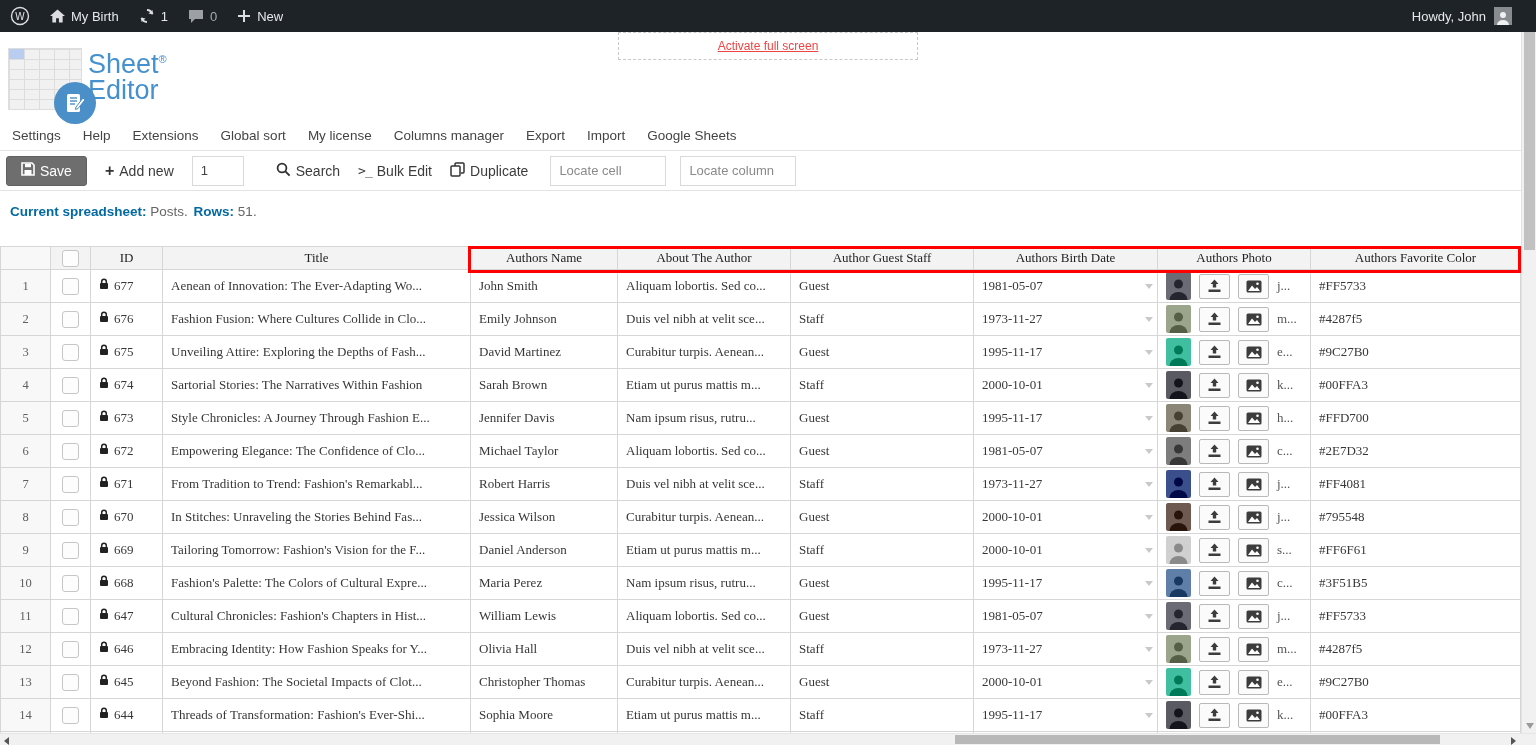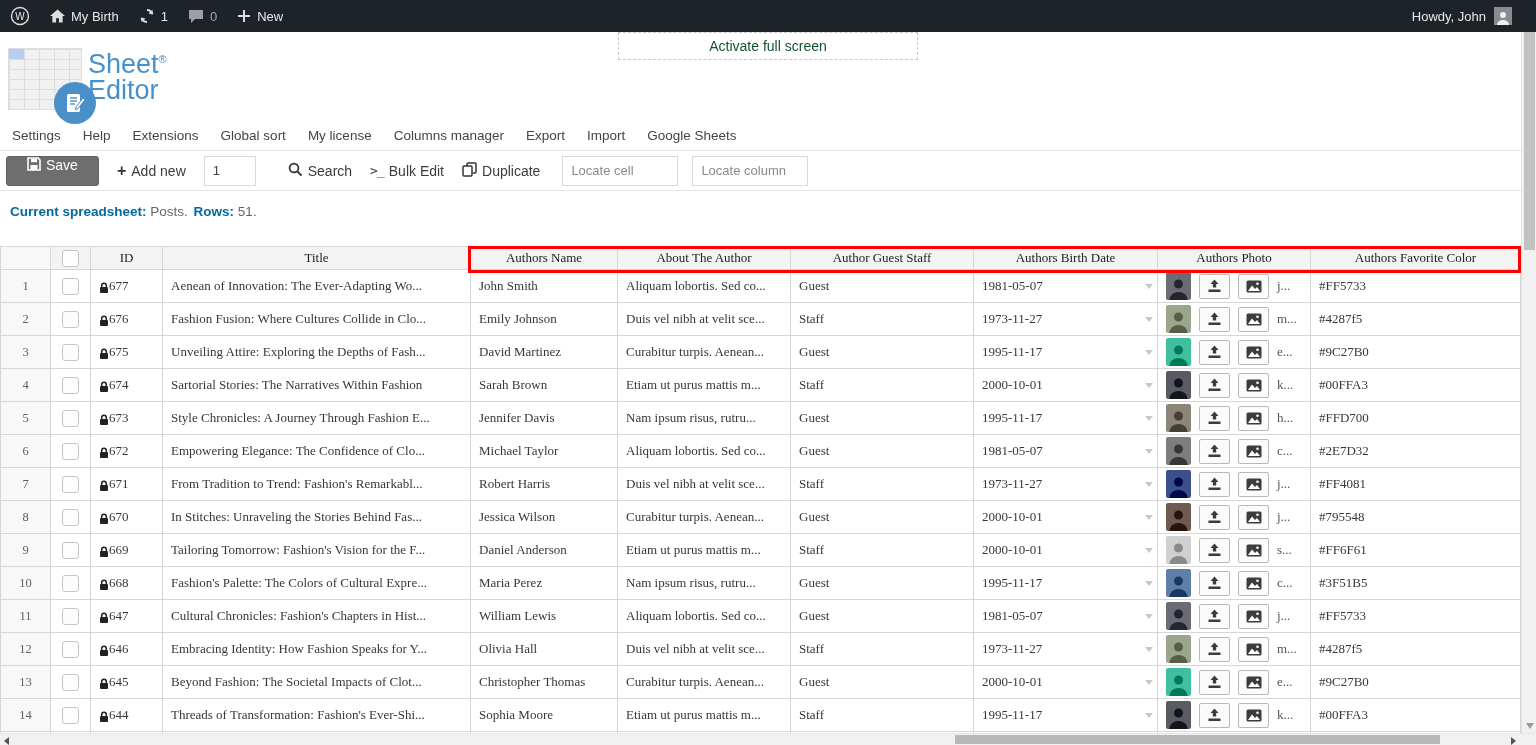--- a/index.html
+++ b/index.html
@@ -12,21 +12,21 @@
     font-size:13px; z-index:50; }
   .ab-item { display:flex; align-items:center; gap:6px; padding:0 10px; height:32px; cursor:pointer; }
   .ab-item svg { display:block; }
   .ab-count-muted { color:#a7aaad; }
   .ab-right { margin-left:auto; display:flex; align-items:center; gap:8px; padding-right:24px; }
   .ab-avatar { width:18px; height:18px; background:#888c90; display:flex; align-items:flex-end; justify-content:center; overflow:hidden; }
 
   
   .fullscreen-box { position:absolute; left:618px; top:32px; width:300px; height:28px;
     border:1px dashed #c9c9c9; background:#fff; display:flex; align-items:center; justify-content:center; }
-  .fullscreen-box a { color:#14532d; font-size:14px; cursor:pointer; }
+  .fullscreen-box a { color:#ef4444; font-size:12px; text-decoration:underline; cursor:pointer; }
 
   
   .logo { position:absolute; left:8px; top:46px; width:200px; height:72px; }
   .logo-grid { position:absolute; left:0; top:2px; width:74px; height:62px;
     background:#f1f1f1; border:1px solid #ddd;
     background-image:linear-gradient(#ddd 1px,transparent 1px),linear-gradient(90deg,#ddd 1px,transparent 1px);
     background-size:15px 10px; }
   .logo-grid .sel { position:absolute; left:0; top:0; width:15px; height:10px; background:#b9cdf1; }
   .logo-text { position:absolute; left:80px; top:0; color:#4591cd; font-weight:normal; line-height:26px; font-size:27px; letter-spacing:0; }
   .logo-text sup { font-size:11px; }
@@ -34,22 +34,22 @@
     background:#4a8fc7; display:flex; align-items:center; justify-content:center; }
 
   
   .plugin-menu { position:absolute; left:12px; top:128px; display:flex; gap:22px; font-size:13.5px; color:#444; }
   .plugin-menu a { color:#444; cursor:pointer; text-decoration:none; }
 
   
   .toolbar { position:absolute; left:0; top:150px; width:1522px; height:41px;
     border-top:1px solid #e3e3e3; border-bottom:1px solid #e3e3e3;
     display:flex; align-items:center; gap:18px; padding:0 6px; font-size:14px; color:#444; }
-  .btn-save { display:flex; gap:5px; background:#6e6e6e; color:#fff;
-    border:1px solid #616161; border-radius:3px; height:30px; padding:0 20px; font-size:14px; cursor:pointer; }
+  .btn-save { display:flex; align-items:center; gap:5px; background:#6e6e6e; color:#fff;
+    border:1px solid #616161; border-radius:3px; height:30px; padding:0 14px; font-size:14px; cursor:pointer; }
   .tb-link { display:flex; align-items:center; gap:5px; cursor:pointer; color:#3c3c3c; }
   .tb-plus { font-weight:bold; font-size:16px; color:#333; }
   .tb-input { height:30px; border:1px solid #d9d9d9; font-size:13px; color:#444; padding:0 8px; outline:none; }
   .tb-input::placeholder { color:#8a8a8a; }
   .tb-input.small { width:52px; }
   .tb-input.wide { width:116px; }
   .bulk-glyph { font-family:"DejaVu Sans Mono",monospace; font-size:13px; letter-spacing:-1px; }
 
   
   .status-line { position:absolute; left:10px; top:204px; font-size:13.5px; color:#666; }
@@ -57,21 +57,21 @@
 
   
   .table-wrap { position:absolute; left:0; top:246px; width:1521px; height:487px; overflow:hidden;font-family:Liberation Serif, serif; }
   table.sheet { border-collapse:collapse; table-layout:fixed; width:1520px; font-size:13px; color:#373737; }
   table.sheet th, table.sheet td { border:1px solid #d6d6d6; overflow:hidden; white-space:nowrap; }
   table.sheet thead th { height:23px; background:#f3f3f3; font-weight:normal; color:#222; text-align:center; }
   table.sheet td { height:33px; padding:0 8px; background:#fff; vertical-align:middle; }
   td.rownum, th.rownum { background:#f8f8f8 !important; color:#5f5f5f; text-align:center; vertical-align:top; padding-top:5px; font-size:12.5px; }
   td.cb-cell, th.cb-cell { text-align:center; padding:0; }
   .cb { display:inline-block; width:17px; height:17px; border:1px solid #c6c6c6; border-radius:3px; background:#fdfdfd; vertical-align:middle; cursor:pointer; }
-  .id-cell { display:flex; align-items:flex-end; }
+  .id-cell { display:flex; align-items:flex-start; gap:5px; }
   .date-cell { position:relative; }
   .dd-arrow { position:absolute; right:4px; top:50%; margin-top:-2px; width:0; height:0;
     border-left:4px solid transparent; border-right:4px solid transparent; border-top:5px solid #c9c9c9; }
   .photo-cell { display:flex; align-items:center; gap:8px; }
   .thumb { width:25px; height:28px; border-radius:2px; flex:none; display:flex; align-items:flex-end; justify-content:center; overflow:hidden; }
   .mini-btn { width:31px; height:25px; border:1px solid #b9b9b9; border-radius:2px; background:#fbfbfb;
     display:flex; align-items:center; justify-content:center; cursor:pointer; flex:none; }
   .photo-label { color:#555; }
   .red-box { position:absolute; left:468px; top:0px; width:1053px; height:27px;
     border:3px solid #ff0000; pointer-events:none; }

